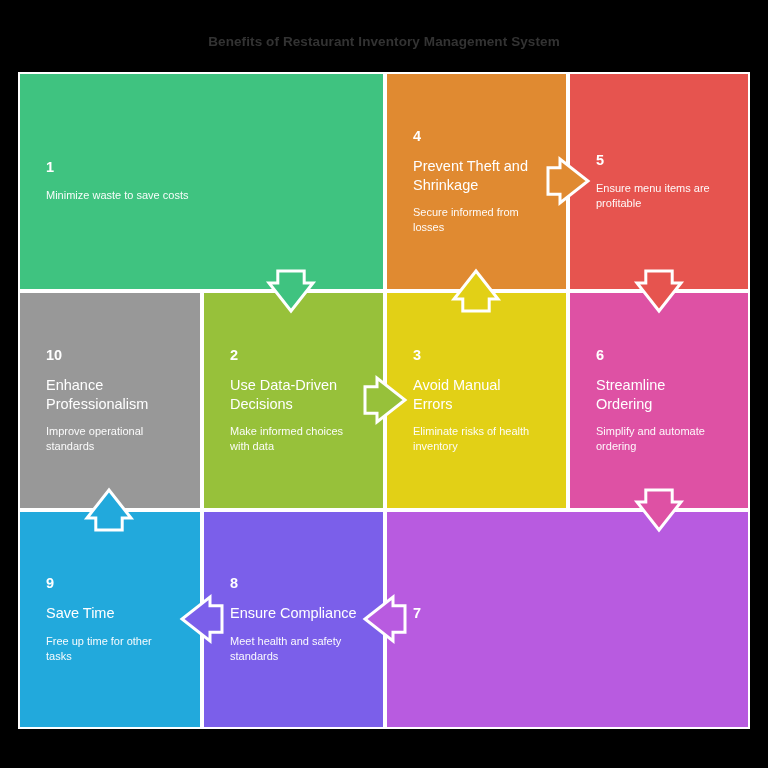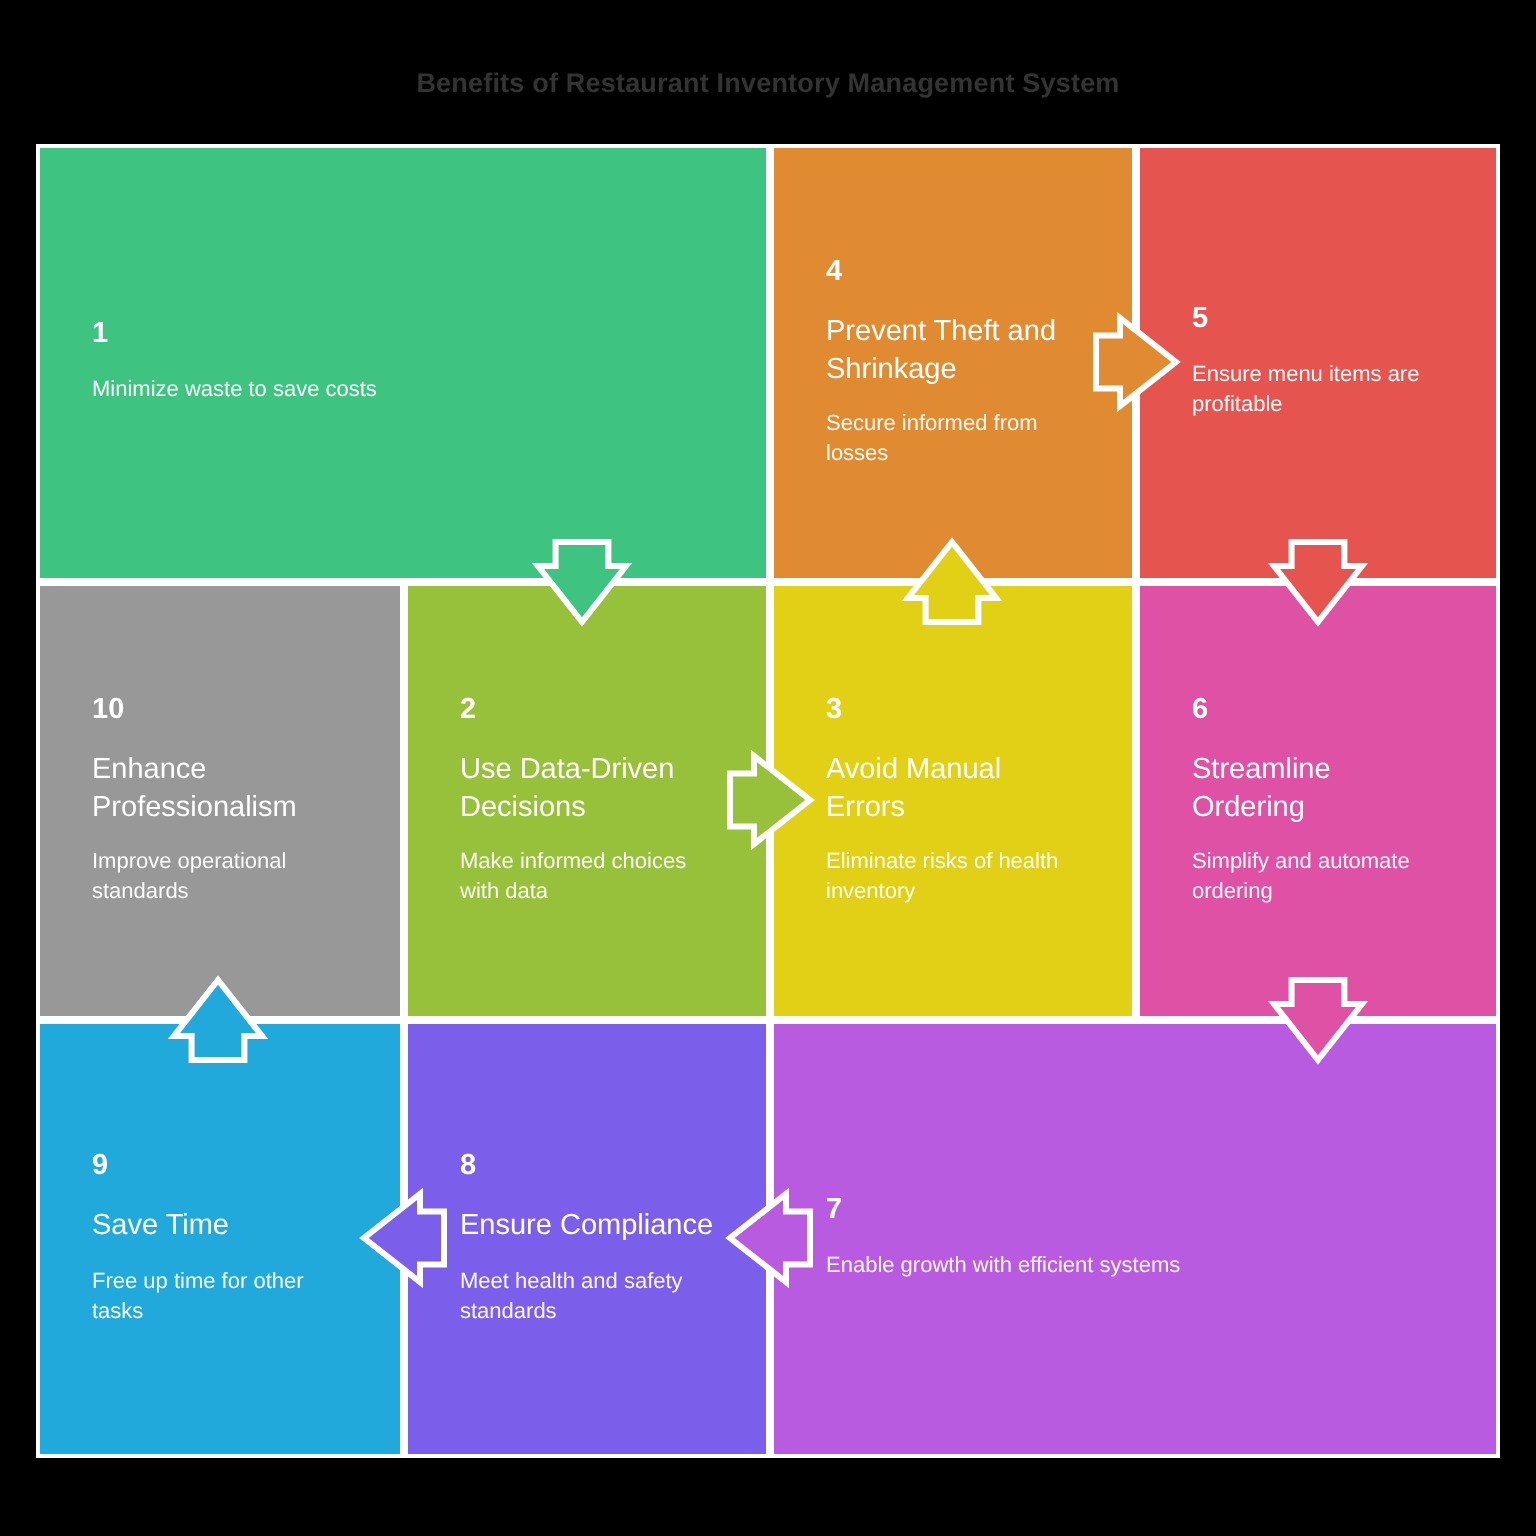--- a/index.html
+++ b/index.html
@@ -134,21 +134,20 @@
       <div class="panel" style="left: 184px; top: 438px; width: 183px; height: 219px; background: rgb(123, 95, 234);">
         <div class="panel-inner">
           <div class="p-num">8</div>
           <div class="p-title">Ensure Compliance</div>
           <div class="p-desc">Meet health and safety standards</div>
         </div>
       </div>
       <div class="panel" style="left: 367px; top: 438px; width: 365px; height: 219px; background: rgb(184, 91, 224);">
         <div class="panel-inner">
           <div class="p-num">7</div>
-          <div class="p-desc">Enable growth with efficient systems</div>
         </div>
       </div>
       <div class="arrow" style="left: 245px; top: 191px; width: 56px; height: 56px;">
         <svg width="56" height="56" viewBox="0 0 56 56">
           <g transform="rotate(0 28 28) translate(6,8)">
             <polygon points="8.8,0 35.2,0 35.2,12 44,12 22,40 0,12 8.8,12" fill="#3FC380" stroke="#ffffff" stroke-width="3" stroke-linejoin="miter"></polygon>
           </g>
         </svg>
       </div>
       <div class="arrow" style="left: 339px; top: 300px; width: 56px; height: 56px;">

